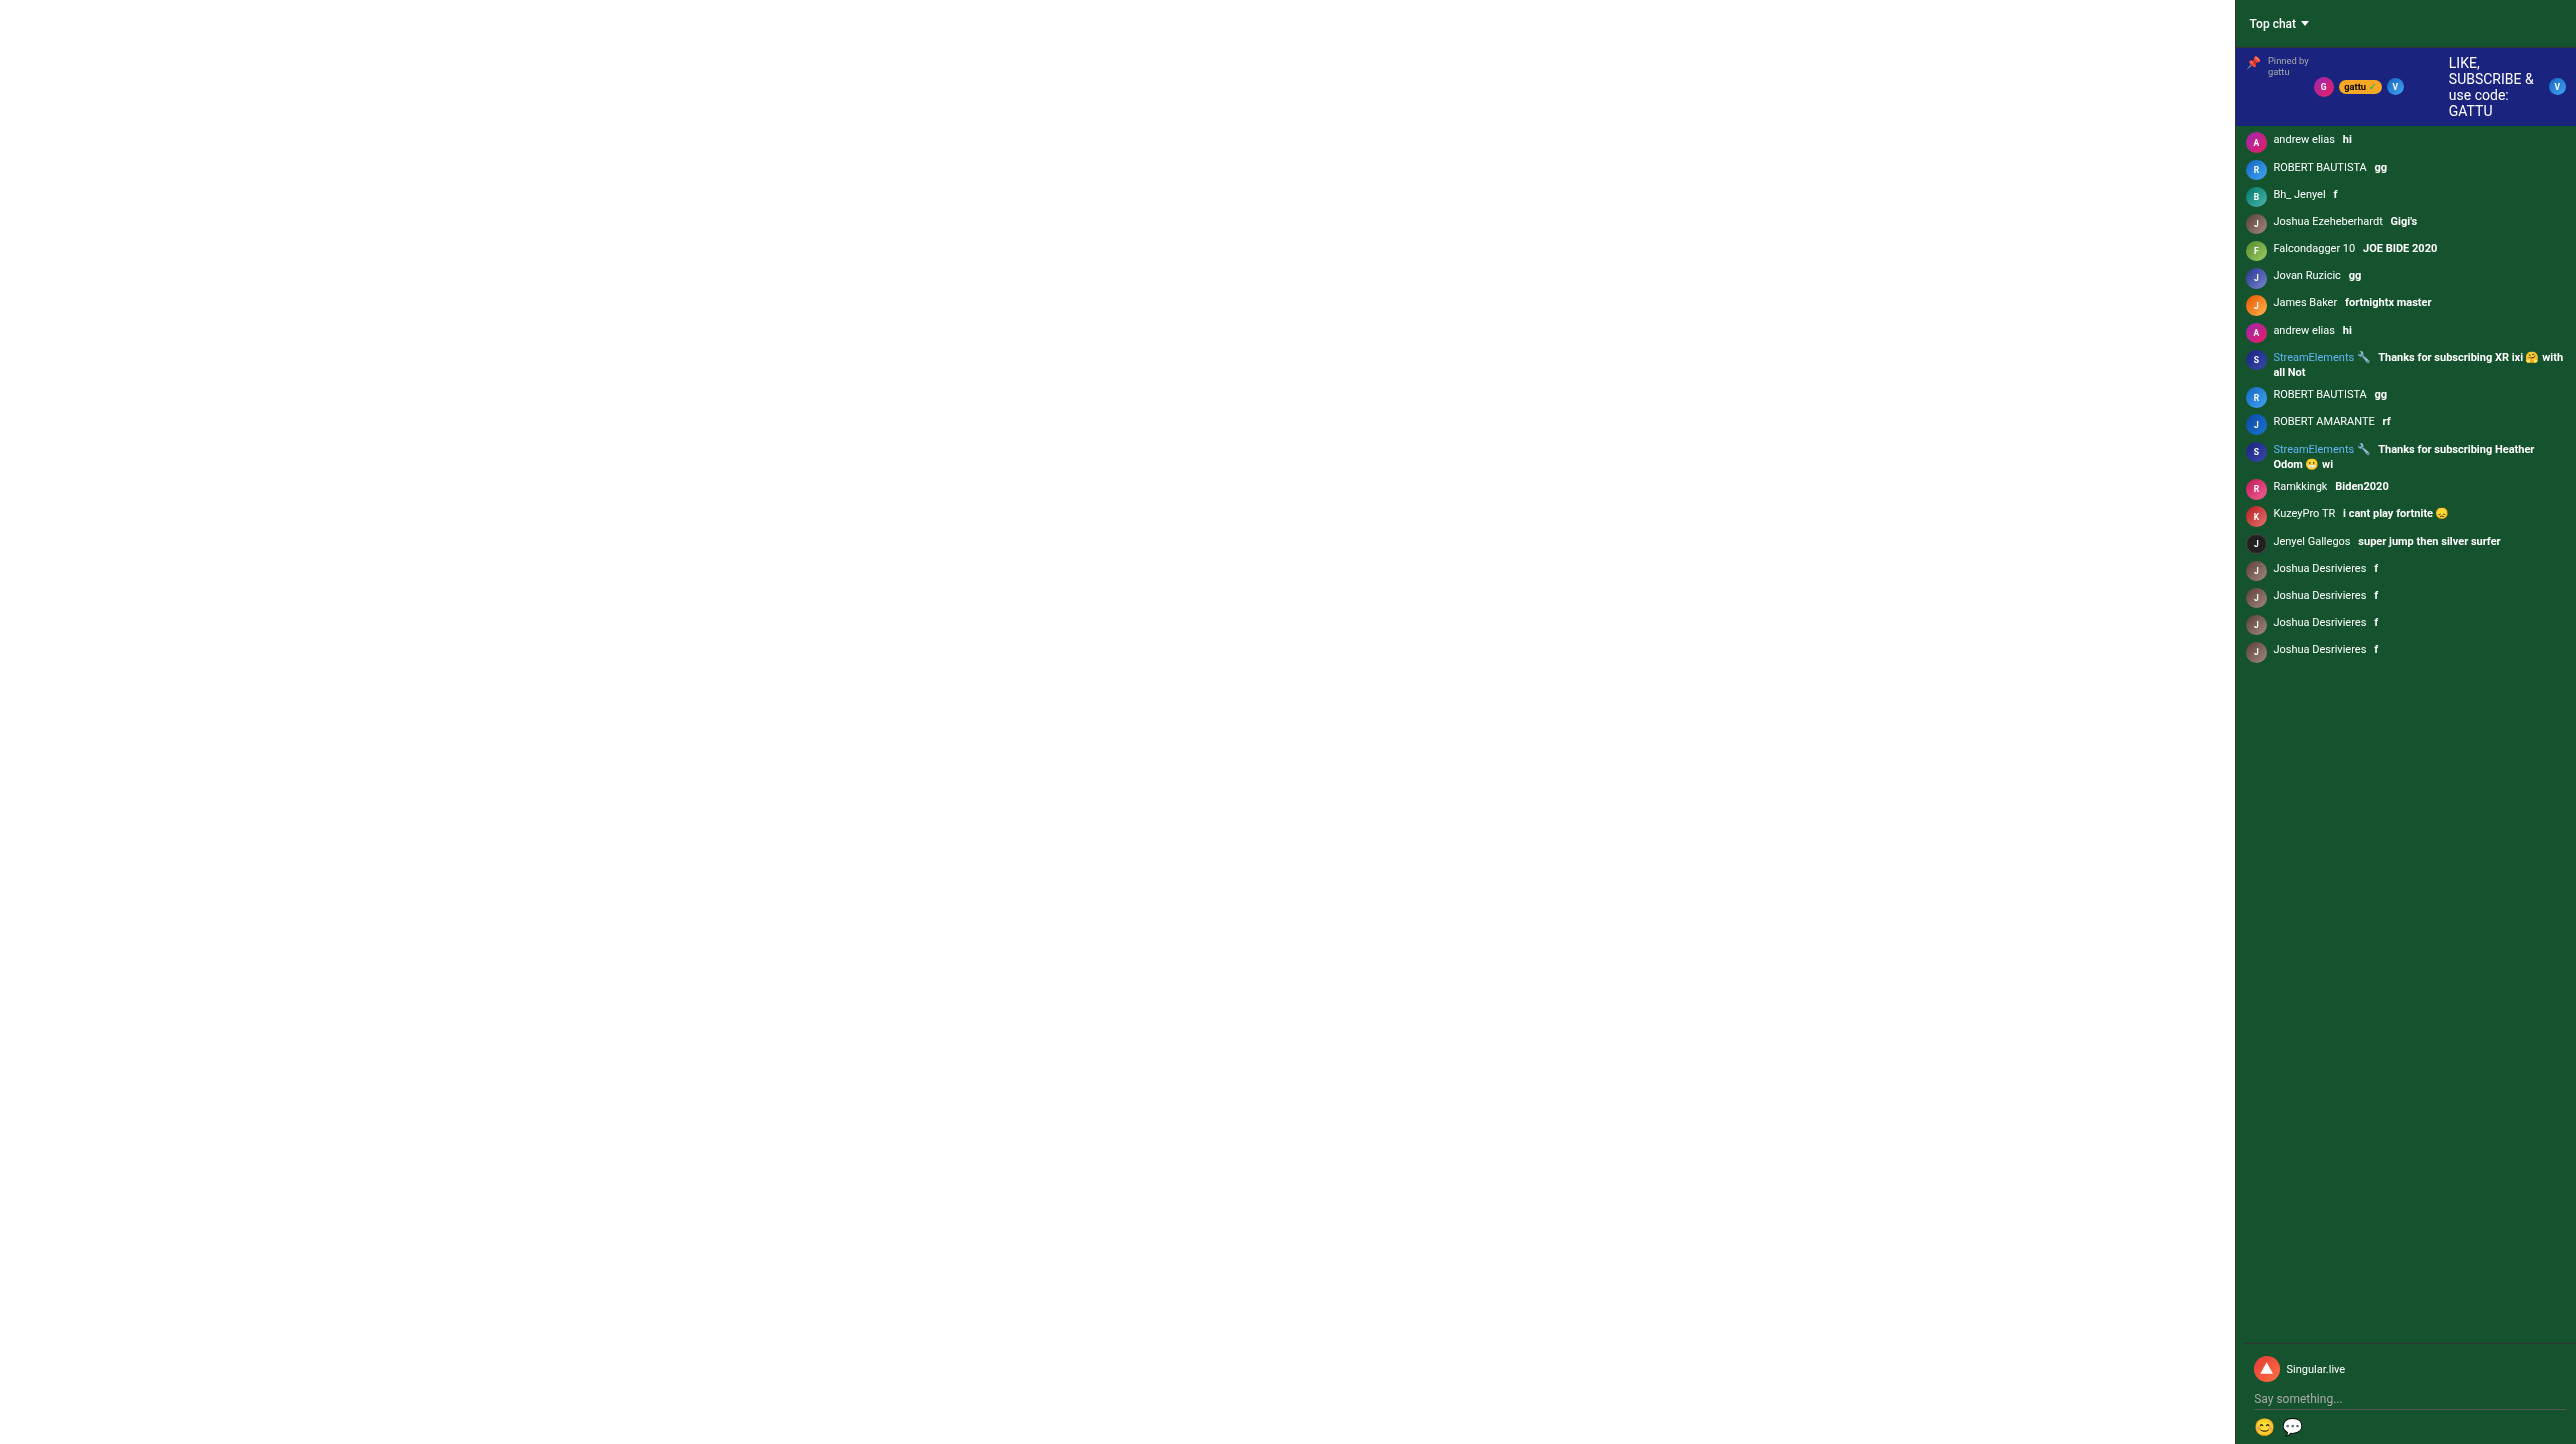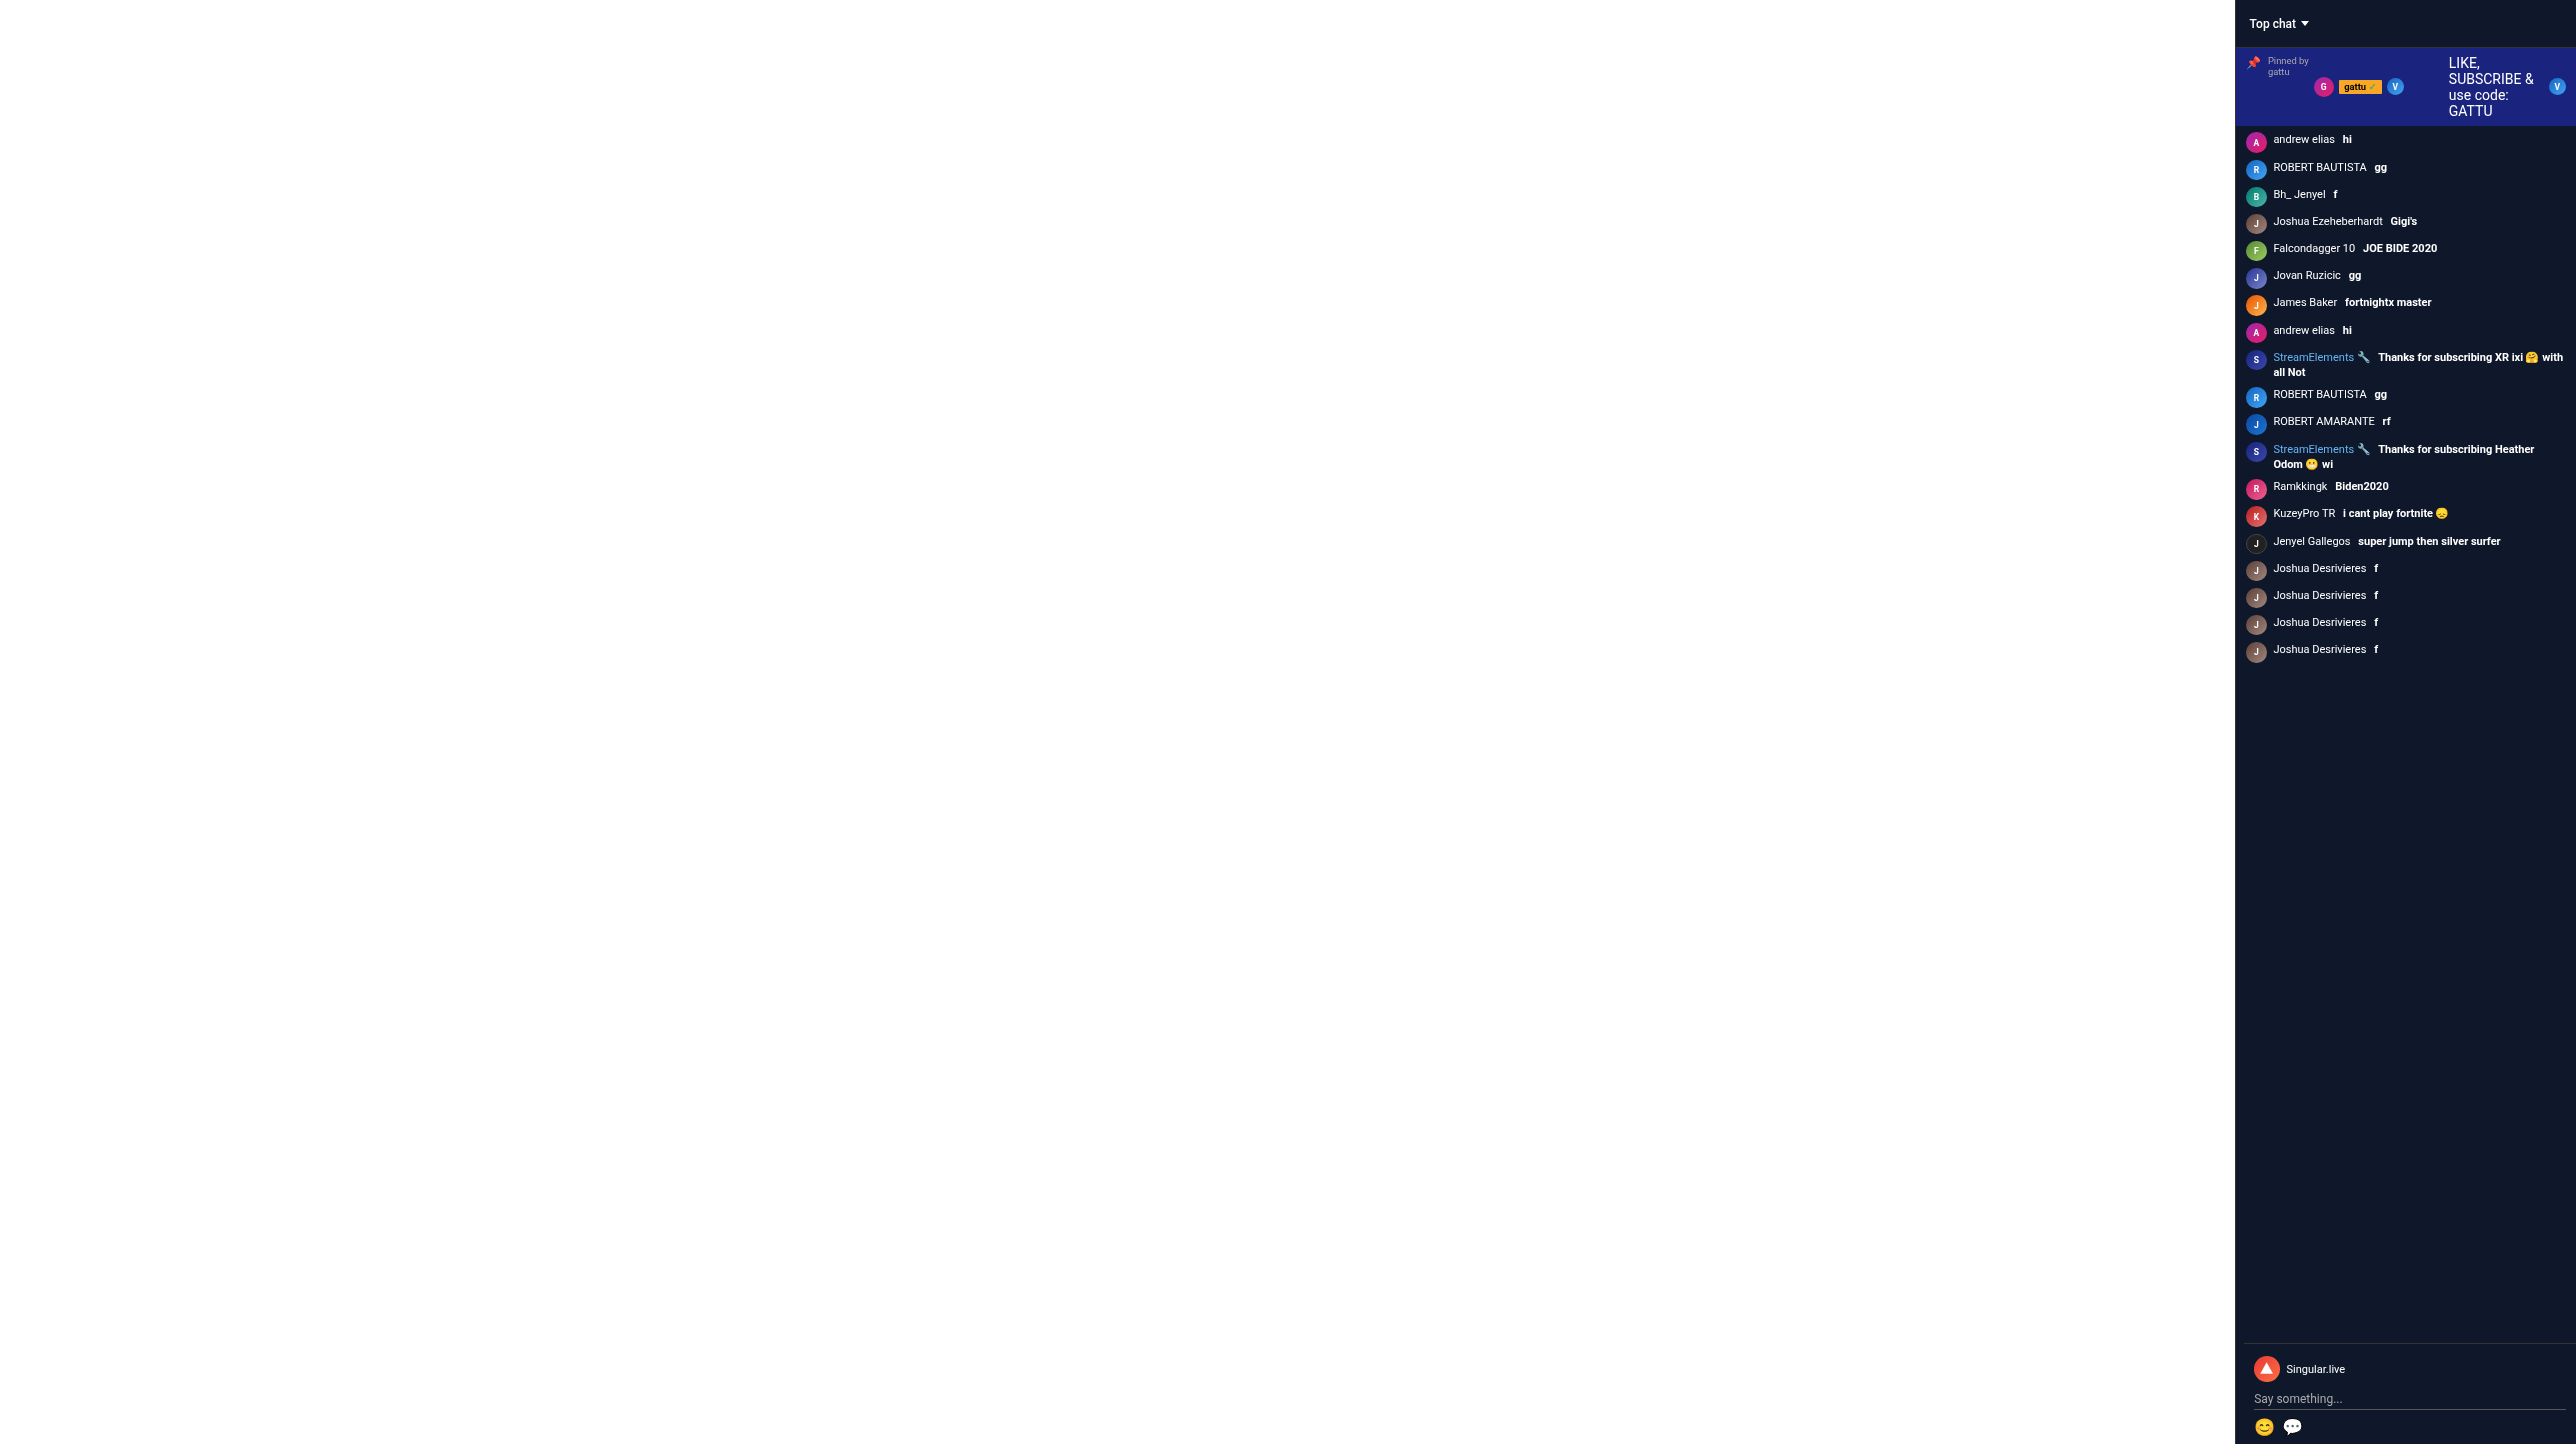--- a/index.html
+++ b/index.html
@@ -12,21 +12,21 @@
       display: flex;
     }
     .main-area {
       flex: 1;
       background: #fff;
       height: 100%;
     }
     .chat-panel {
       width: 341px;
       height: 100%;
-      background: #0f172a;
+      background: #14532d;
       display: flex;
       flex-direction: column;
       border-left: 0.9px solid #333;
       flex-shrink: 0;
     }
     .chat-header {
       padding: 0 13.6px;
       height: 48px;
       display: flex;
       align-items: center;
@@ -90,21 +90,21 @@
       font-weight: bold;
       color: #fff;
       overflow: hidden;
     }
     .name-badge {
       background: #f9a825;
       color: #000;
       font-size: 9.4px;
       font-weight: 700;
       padding: 1.7px 5.1px;
-      border-radius: 1px;
+      border-radius: 7px;
       display: flex;
       align-items: center;
       gap: 2.6px;
     }
     .checkmark {
       color: #4caf50;
       font-size: 9.4px;
     }
     .v-badge {
       width: 17px;

